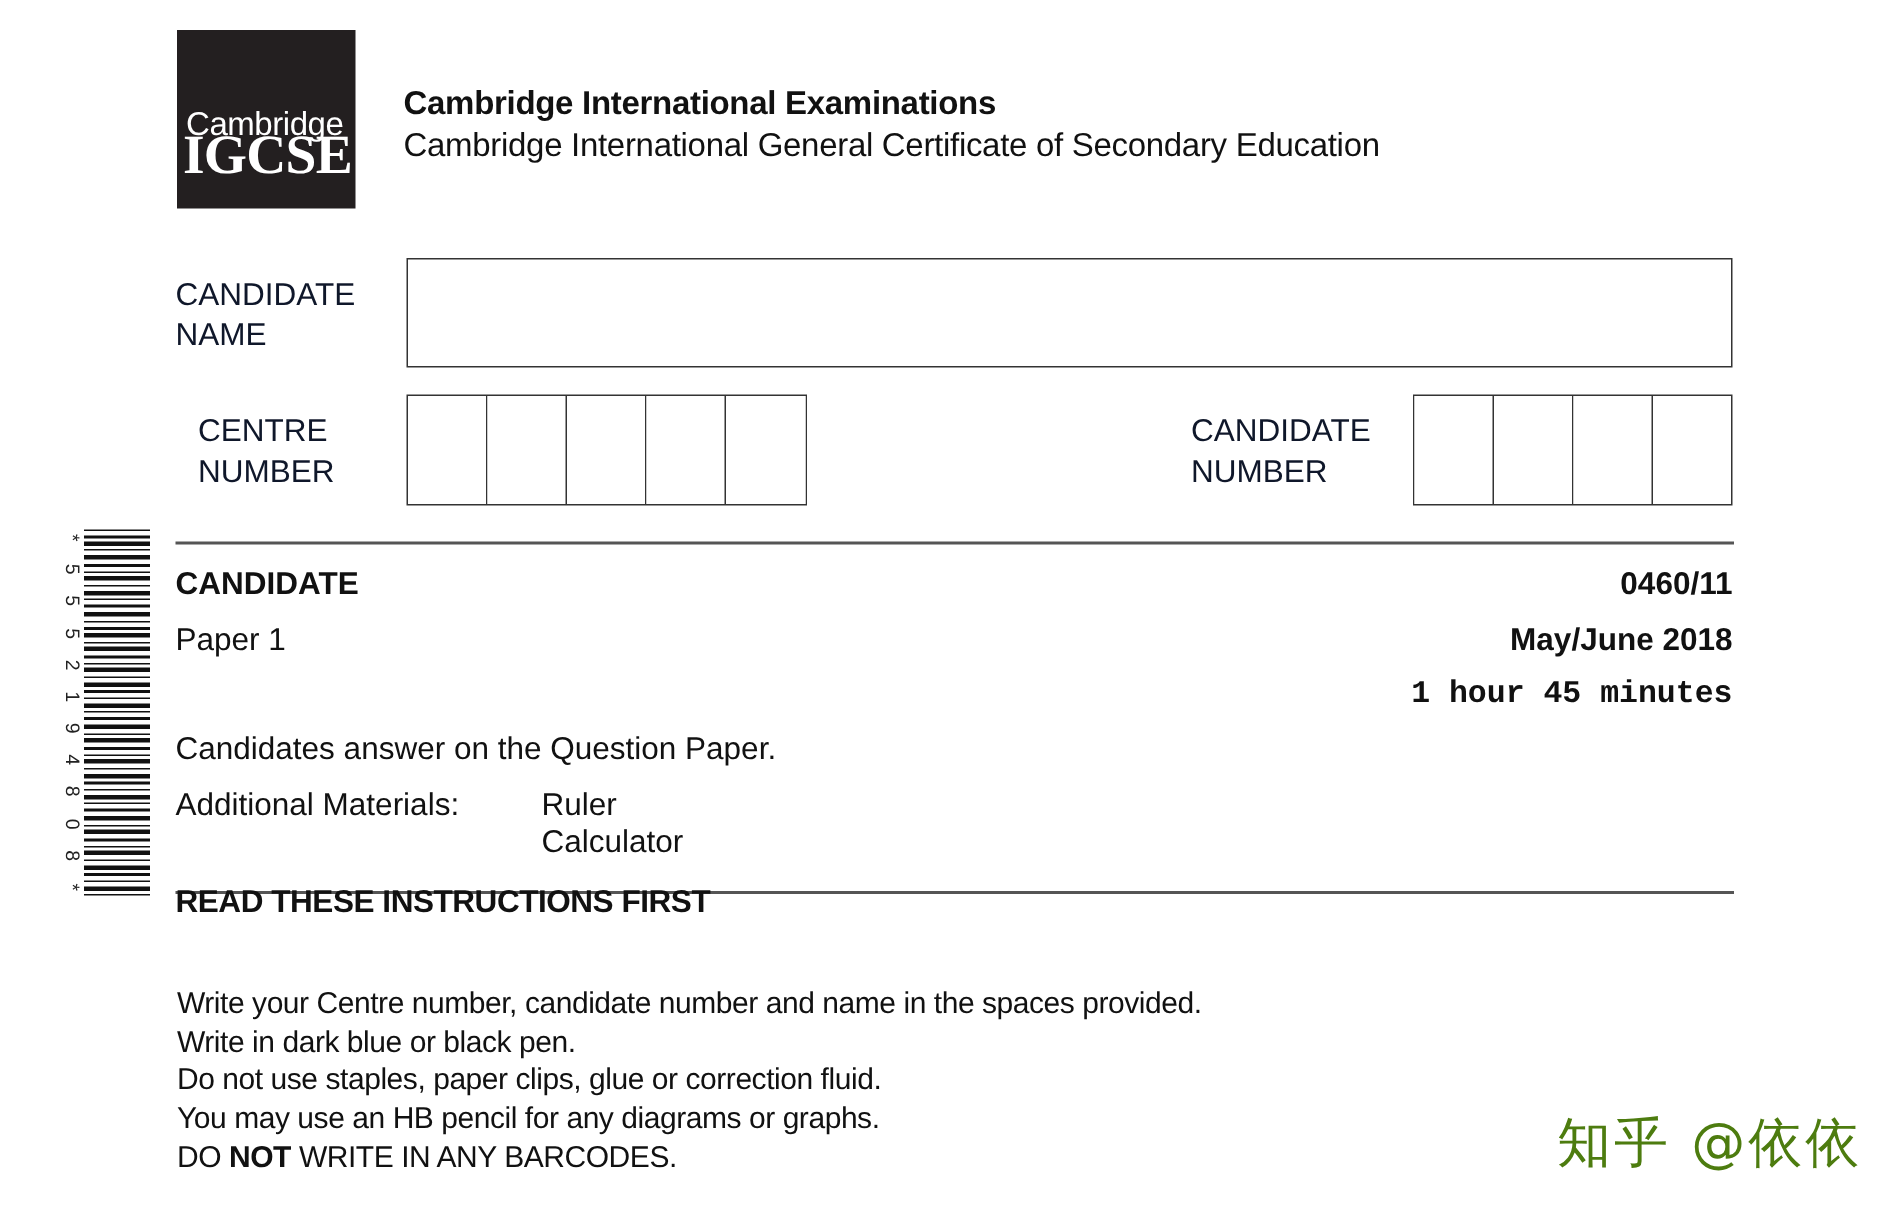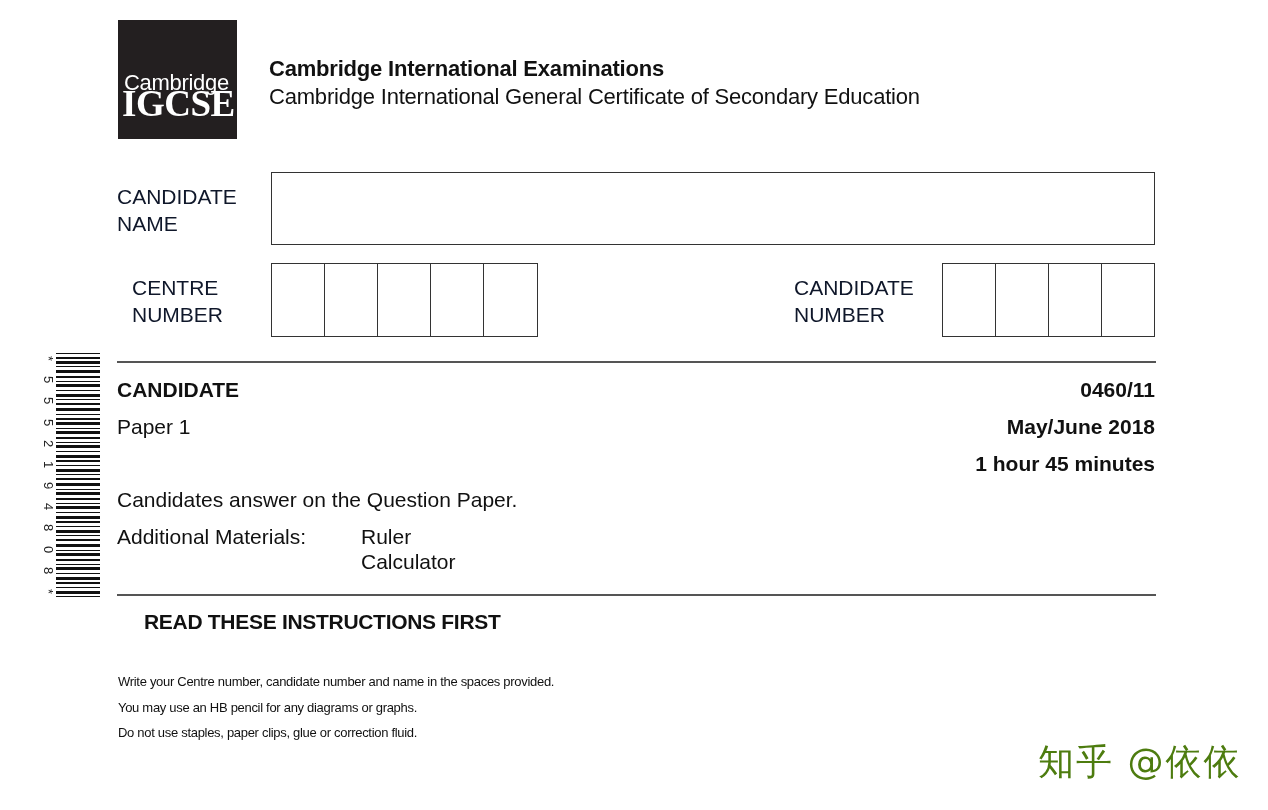--- a/index.html
+++ b/index.html
@@ -25,21 +25,21 @@
     .cells { display: flex; border: 1.5px solid #333333; }
     .cell { border-right: 1.5px solid #333333; height: 100%; background: #fff; }
     .cell:last-child { border-right: none; }
 
     .rule { height: 2px; background: #555555; }
 
     .bold { font-weight: bold; }
     .t21 { font-size: 21px; }
     .right { text-align: center; }
 
-    .instructions { left: 118px; top: 657px; font-size: 13px; line-height: 25.7px; letter-spacing: -0.3px; margin-top: 12px; }
+    .instructions { left: 118px; top: 657px; font-size: 20px; line-height: 25.7px; letter-spacing: -0.3px; }
 
     
     .barcode { left: 44px; top: 352px; width: 56px; height: 246px; }
     .bc-digits { position: absolute; left: 0; top: 0; width: 10px; height: 246px; display: flex; flex-direction: column; justify-content: space-between; align-items: center; }
     .bc-digit { font-size: 13px; line-height: 13px; transform: rotate(90deg); color: #222; }
     .bc-bars { position: absolute; left: 12px; top: 0; width: 44px; height: 246px; }
     .bar { position: absolute; left: 0; width: 44px; background: #111; }
 
     .watermark { left: 1038px; top: 738px; font-size: 36px; color: #4d7c0f; letter-spacing: 2px; font-family: "DejaVu Sans", sans-serif; }
   </style>
@@ -155,29 +155,31 @@
   </div>
 </div>
 
 <div class="abs rule" style="left:117px; top:361px; width:1039px;"></div>
 
 <div class="abs t21 bold" style="left:117px; top:378px;">CANDIDATE</div>
 <div class="abs t21" style="left:117px; top:415px;">Paper 1</div>
 
 <div class="abs t21 bold right" style="right:113px; top:378px;">0460/11</div>
 <div class="abs t21 bold right" style="right:113px; top:415px;">May/June 2018</div>
-<div class="abs t21 bold right" style="right:113px; top:452px;">1 hour 45 minutes</div>
+<div class="abs t21 bold right" style="right:113px; top:452px;font-family:Liberation Mono, monospace;">1 hour 45 minutes</div>
 
 <div class="abs t21" style="left:117px; top:488px;">Candidates answer on the Question Paper.</div>
 <div class="abs t21" style="left:117px; top:525px;">Additional Materials:</div>
 <div class="abs t21" style="left:361px; top:525px;">Ruler</div>
 <div class="abs t21" style="left:361px; top:550px;">Calculator</div>
 
 <div class="abs rule" style="left:117px; top:594px; width:1039px;"></div>
 
-<div class="abs t21 bold" style="left:117px; top:610px; letter-spacing:-0.3px;margin-left:27px;">READ THESE INSTRUCTIONS FIRST</div>
+<div class="abs t21 bold" style="left:117px; top:590px; letter-spacing:-0.3px;">READ THESE INSTRUCTIONS FIRST</div>
 <div class="abs instructions">
   <div>Write your Centre number, candidate number and name in the spaces provided.</div>
+  <div>Write in dark blue or black pen.</div>
+  <div>Do not use staples, paper clips, glue or correction fluid.</div>
   <div>You may use an HB pencil for any diagrams or graphs.</div>
-  <div>Do not use staples, paper clips, glue or correction fluid.</div>
+  <div><span style="white-space:pre;">DO </span><b>NOT</b><span style="white-space:pre;"> WRITE IN ANY BARCODES.</span></div>
 </div>
 
 <div class="abs watermark">知乎 @依依</div>
 
 </body></html>

